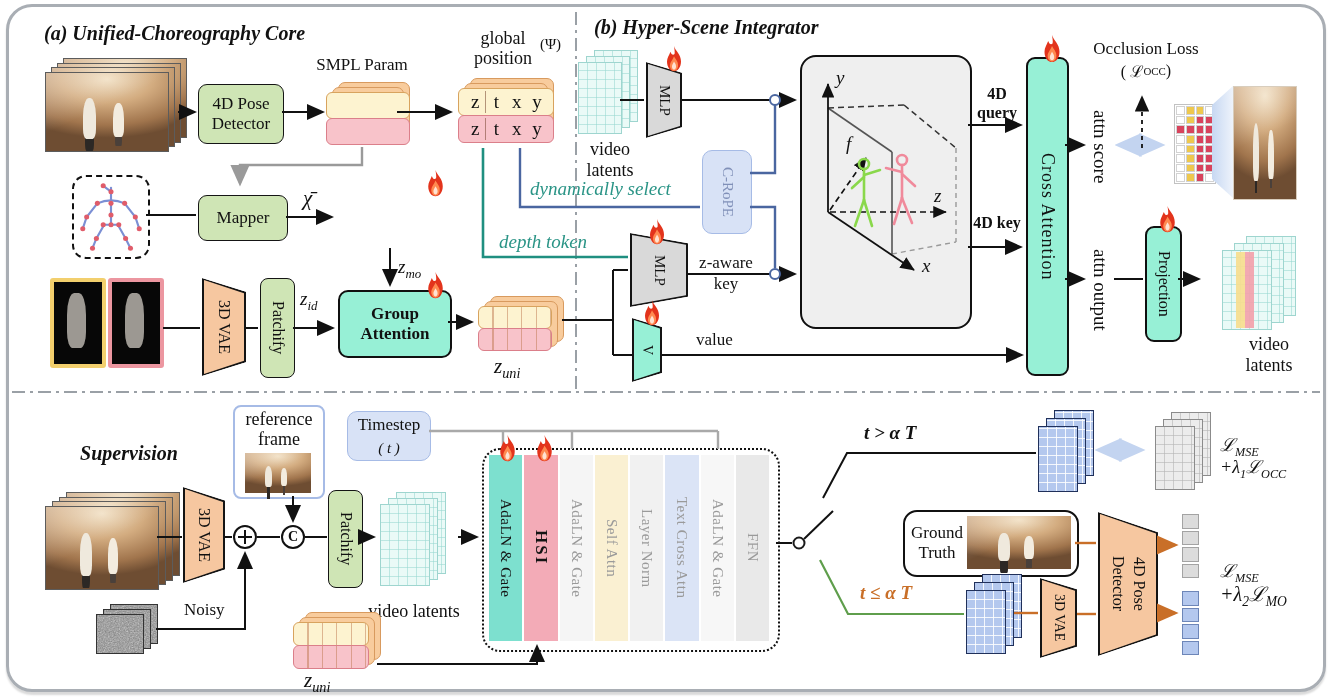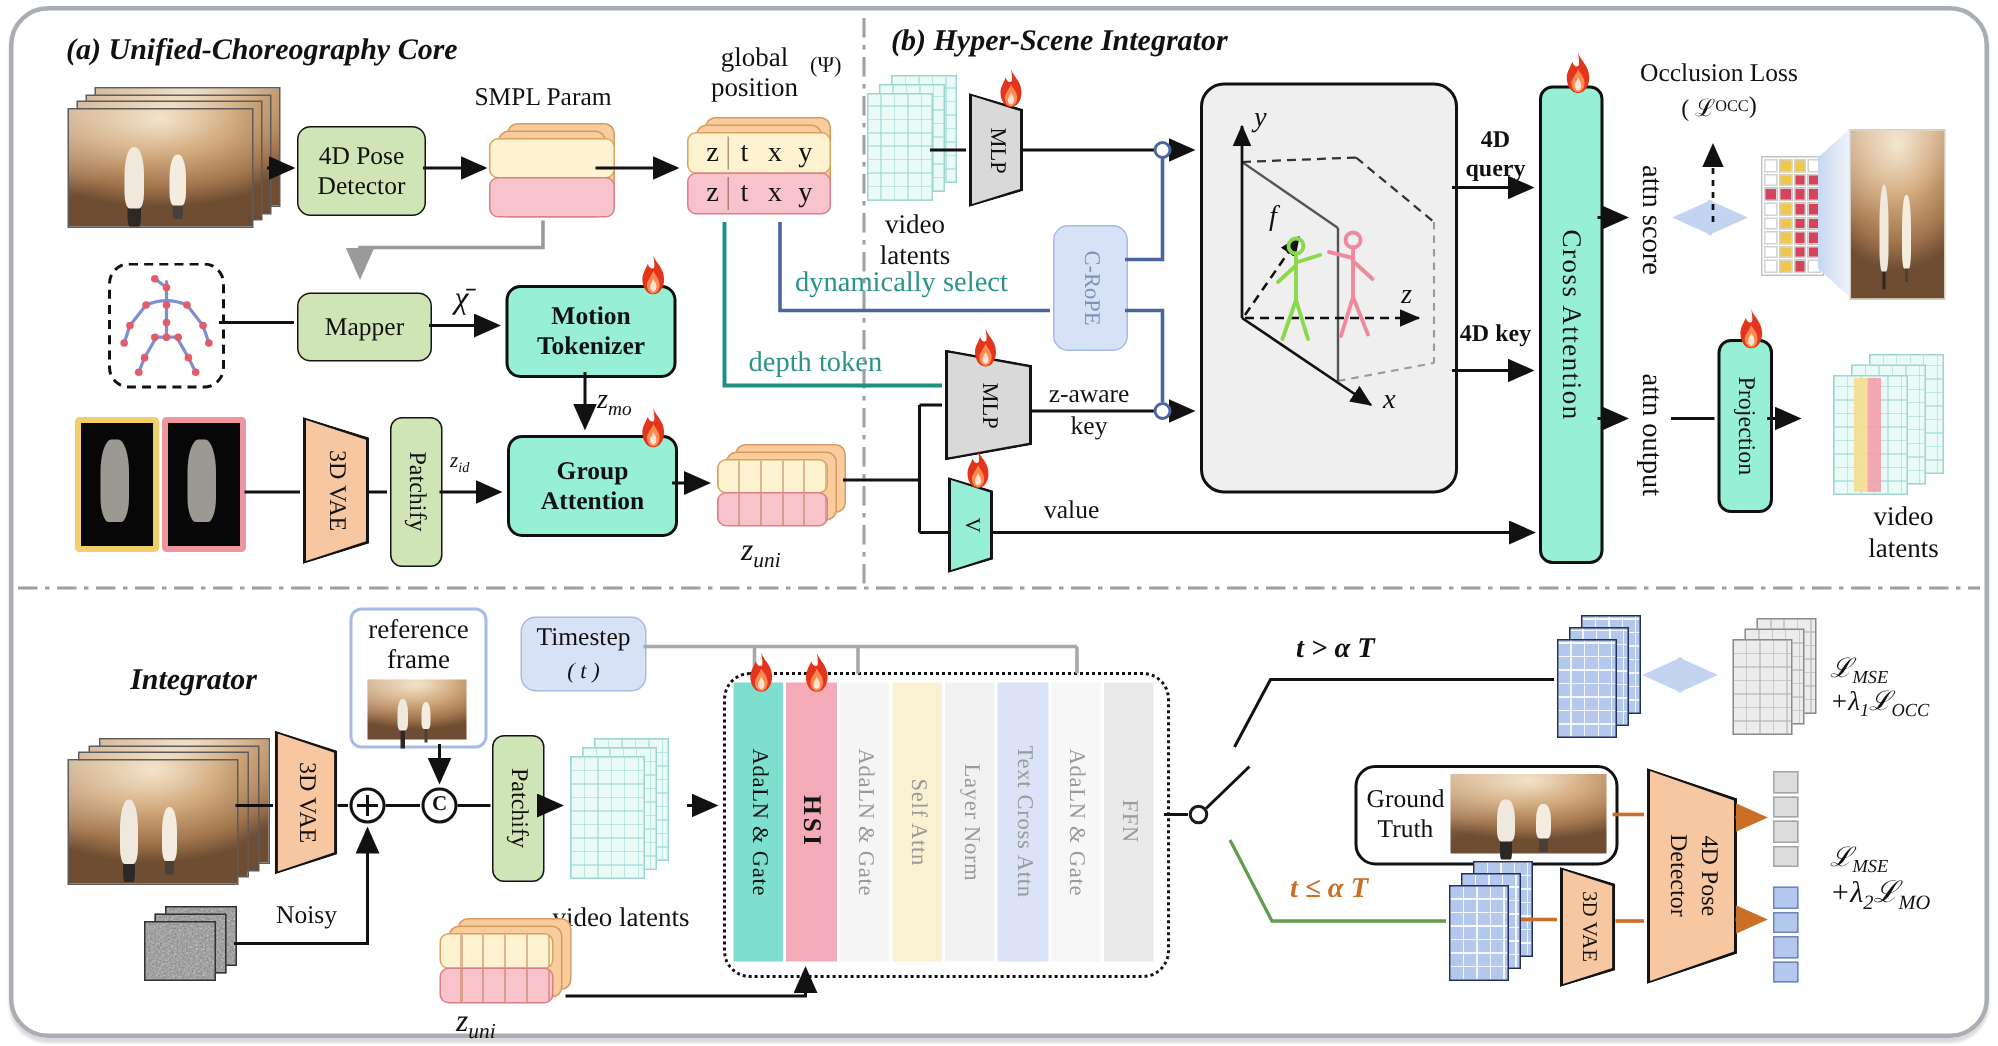--- a/index.html
+++ b/index.html
@@ -59,21 +59,21 @@
   .slabel{font-size:15px;letter-spacing:.5px;}
   #attn-grid{display:grid;grid-template-columns:repeat(4,1fr);gap:1px;background:#fff;
       border:1px solid #c2c2c2;padding:1px;}
   .gcell{border:1px solid #d2d2d2;}
   .wedge{background:linear-gradient(90deg,#c7d8f2,#eef3fb);
       clip-path:polygon(0 17%,100% 0,100% 100%,0 83%);}
   .tokcol{display:grid;grid-template-rows:repeat(4,1fr);gap:2px;}
   .tokcol div{border:1.2px solid;}
   .tokcol.gray div{background:#dcdcdc;border-color:#a3a3a3;}
   .tokcol.blue div{background:#b4c8ee;border-color:#6d86b8;}
-  .tealtxt{color:#2a9486;font-size:19px;}
+  .tealtxt{color:#2a9486;font-style:italic;font-size:19px;}
   .gtbox{border:2px solid #111;border-radius:14px;background:#fff;}
   .refbox{border:2px solid #a6bbe6;border-radius:8px;background:#fff;}
   .circ{position:absolute;width:24px;height:24px;border:2px solid #111;border-radius:50%;
       background:#fff;display:flex;align-items:center;justify-content:center;box-sizing:border-box;}
   .noise-l{position:absolute;border:1.5px solid #333;overflow:hidden;background:#888;}
 </style>
 </head>
 <body>
 
 <div id="canvas">
@@ -162,23 +162,20 @@
           <circle cx="58" cy="72" r="2.6"></circle>
       </g>
     </svg>
   </div>
 
   <div class="ab gbox ctr" style="left:198px;top:195px;width:88px;height:44px;font-size:17px;">
     <span>Mapper</span>
   </div>
   <div class="ab mathlbl" style="left:303px;top:186px;font-size:21px;">χ̄</div>
 
-  <div class="ab tbox ctr" style="left:337px;top:190px;width:110px;height:58px;font-size:17px;font-weight:bold;line-height:1.2;">
-    <span>Motion Tokenizer</span>
-  </div>
   <div class="fire" style="left:424px;top:170px;width:23px;height:29px;"><svg viewBox="0 0 20 26">
         <path d="M10 0C11.5 5 16.5 7.5 16.5 14.5C16.5 19.8 13.6 23.5 10 23.5C6.4 23.5 3.5 19.8 3.5 14.5C3.5 11 5.6 8.4 6.7 5.3C7.6 7.9 9.1 8.9 10.5 7.4C11 5.4 10.3 2.6 10 0Z" fill="#e3341c"></path>
         <path d="M10 9.5C11.6 12.6 13.8 14.2 13.8 17.8C13.8 20.9 12.1 23 10 23C7.9 23 6.2 20.9 6.2 17.8C6.2 15.2 9 12.6 10 9.5Z" fill="#ff8a50"></path>
         <path d="M10 14.5C10.9 16.1 11.9 17.1 11.9 19C11.9 20.8 11 21.9 10 21.9C9 21.9 8.1 20.8 8.1 19C8.1 17.6 9.4 16.1 10 14.5Z" fill="#ffe2d2"></path>
       </svg></div>
 
   <div class="ab mathlbl" style="left:398px;top:256px;font-size:19px;">z<sub>mo</sub></div>
 
   <div class="crop" style="left:50px;top:278px;width:48px;height:82px;border:4px solid #f2cf6d;"></div>
   <div class="crop" style="left:108px;top:278px;width:48px;height:82px;border:4px solid #ec96a0;"></div>
@@ -186,21 +183,21 @@
   <div class="trap clipA" style="left:202px;top:278px;width:44px;height:98px;">
     <div class="edge"></div>
       <div class="fill" style="background:#f6c7a0;"></div>
     <div class="lbl">
         <span class="vtext" style="font-size:16px;">3D VAE</span>
       </div>
   </div>
   <div class="ab gbox ctr" style="left:260px;top:278px;width:33px;height:98px;border-radius:8px;">
     <span class="vtext" style="font-size:16px;">Patchify</span>
   </div>
-  <div class="ab mathlbl" style="left:300px;top:300px;font-size:14px;">z<sub>id</sub></div>
+  <div class="ab mathlbl" style="left:300px;top:288px;font-size:19px;">z<sub>id</sub></div>
 
   <div class="ab tbox ctr" style="left:338px;top:290px;width:110px;height:64px;font-size:17px;font-weight:bold;line-height:1.2;">
     <span>Group Attention</span>
   </div>
   <div class="fire" style="left:424px;top:272px;width:23px;height:29px;"><svg viewBox="0 0 20 26">
         <path d="M10 0C11.5 5 16.5 7.5 16.5 14.5C16.5 19.8 13.6 23.5 10 23.5C6.4 23.5 3.5 19.8 3.5 14.5C3.5 11 5.6 8.4 6.7 5.3C7.6 7.9 9.1 8.9 10.5 7.4C11 5.4 10.3 2.6 10 0Z" fill="#e3341c"></path>
         <path d="M10 9.5C11.6 12.6 13.8 14.2 13.8 17.8C13.8 20.9 12.1 23 10 23C7.9 23 6.2 20.9 6.2 17.8C6.2 15.2 9 12.6 10 9.5Z" fill="#ff8a50"></path>
         <path d="M10 14.5C10.9 16.1 11.9 17.1 11.9 19C11.9 20.8 11 21.9 10 21.9C9 21.9 8.1 20.8 8.1 19C8.1 17.6 9.4 16.1 10 14.5Z" fill="#ffe2d2"></path>
       </svg></div>
 
@@ -393,21 +390,21 @@
     <div class="sheet" style="left:24px;top:0;width:48px;height:78px;"></div>
     <div class="sheet" style="left:12px;top:7px;width:48px;height:78px;"></div>
     <div class="sheet" style="left:0;top:14px;width:48px;height:78px;">
       <div style="position:absolute;left:27%;top:1px;bottom:1px;width:19%;background:#f6dd8e;opacity:.92;"></div>
       <div style="position:absolute;left:46%;top:1px;bottom:1px;width:19%;background:#f2a2ab;opacity:.92;"></div>
     </div>
   </div>
   <div class="ab ctr" style="left:1224px;top:330px;width:90px;height:50px;font-size:18px;line-height:1.15;">video latents</div>
 
   
-  <div class="ab title ctr" style="left:26px;top:441px;width:206px;height:24px;">Integrator</div>
+  <div class="ab title ctr" style="left:26px;top:441px;width:206px;height:24px;">Supervision</div>
 
   <div class="ab" style="left:45px;top:492px;width:138px;height:100px;">
     <div class="scene fl" style="left:21px;top:0;width:112px;height:82px;"></div>
     <div class="scene fl" style="left:14px;top:5px;width:112px;height:82px;"></div>
     <div class="scene fl" style="left:7px;top:9px;width:112px;height:82px;"></div>
     <div class="scene fl" style="left:0;top:14px;width:112px;height:82px;"></div>
   </div>
 
   <div class="trap clipA" style="left:183px;top:487px;width:42px;height:96px;">
     <div class="edge"></div>

